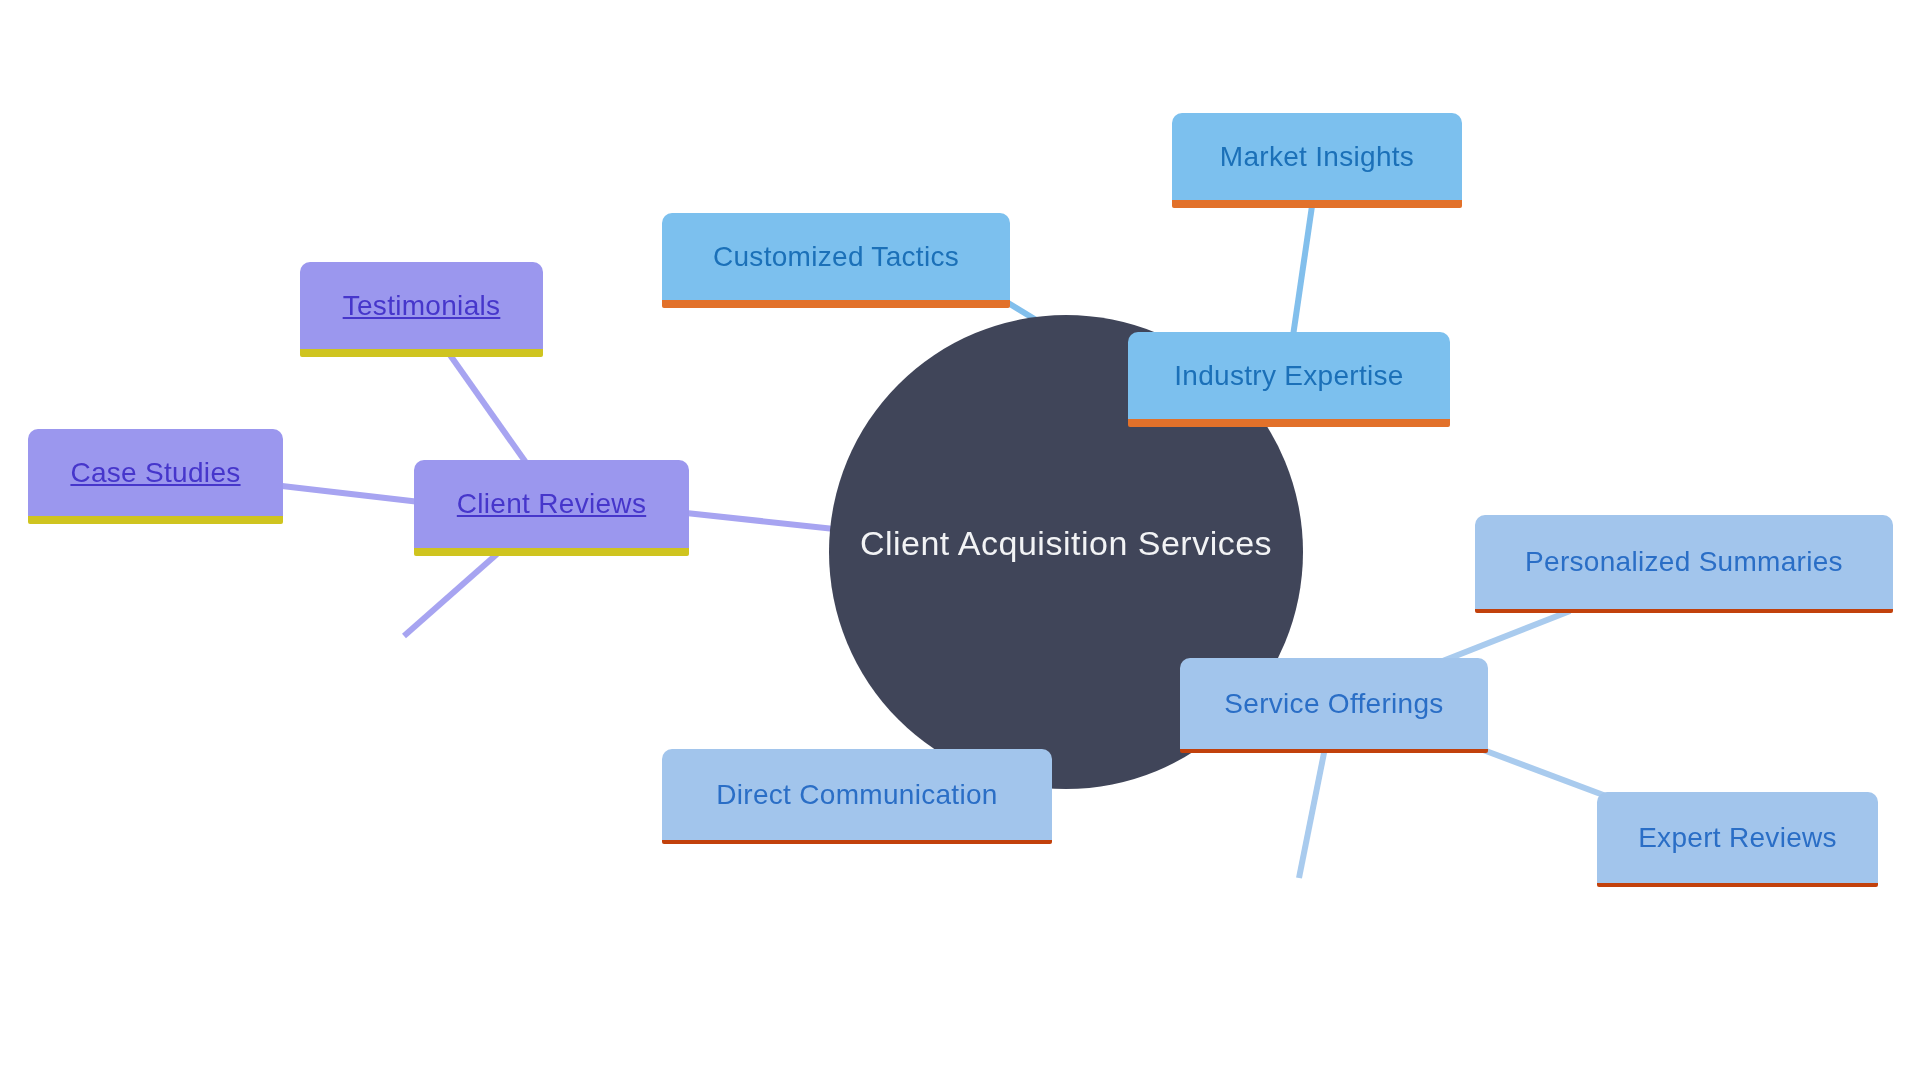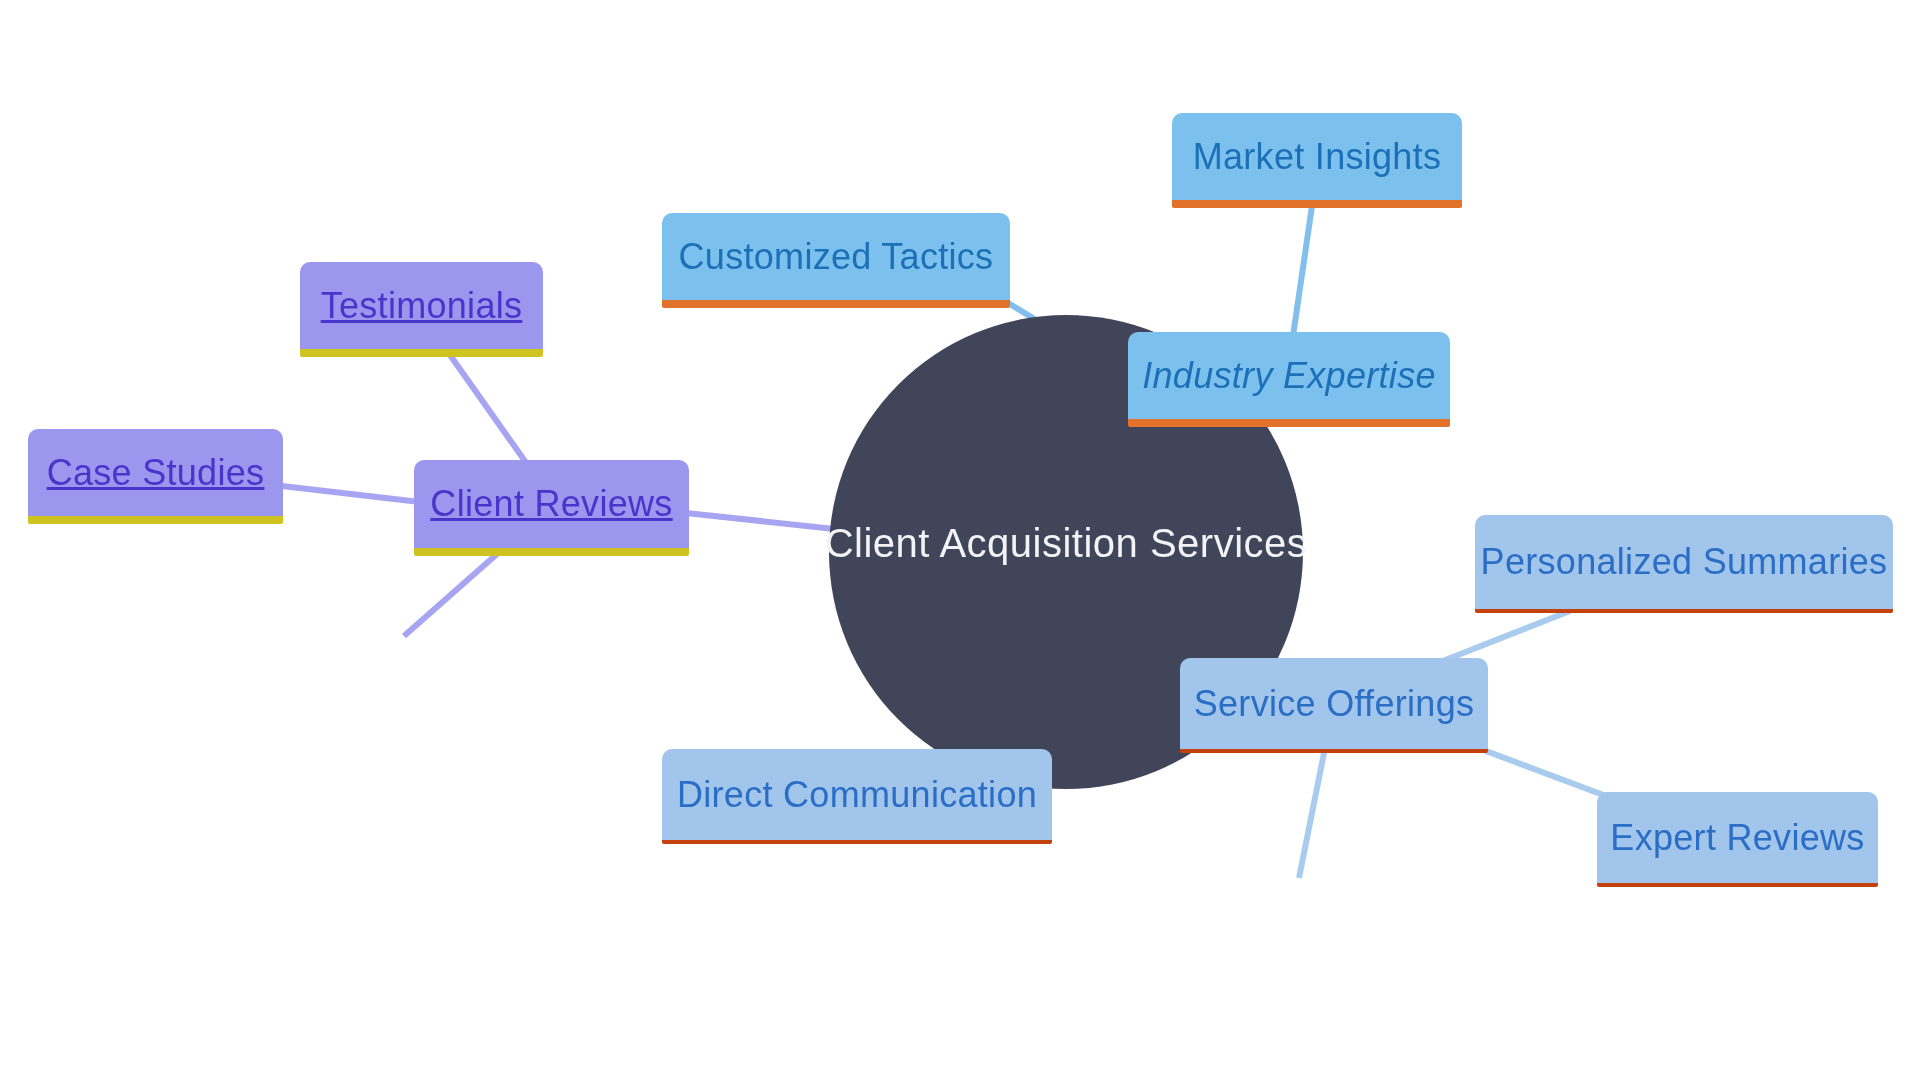--- a/index.html
+++ b/index.html
@@ -30,34 +30,34 @@
     width: 474px; height: 474px;
     border-radius: 50%;
     background: #404559;
     z-index: 2;
     display: flex;
     align-items: center;
     justify-content: center;
   }
   .center-circle .label {
     color: #f2f3f5;
-    font-size: 40px;
+    font-size: 34px;
     white-space: nowrap;
     letter-spacing: 0.5px;
     transform: translateY(-9px);
   }
   .node {
     position: absolute;
     z-index: 3;
     box-sizing: border-box;
     display: flex;
     align-items: center;
     justify-content: center;
     border-radius: 10px 10px 2px 2px;
-    font-size: 36px;
+    font-size: 28px;
     letter-spacing: 0.3px;
     white-space: nowrap;
     cursor: default;
   }
   .node-purple {
     background: #9b97ee;
     border-bottom: 8px solid #cfc41f;
     color: #4636cb;
     text-decoration: underline;
   }
@@ -72,21 +72,21 @@
     color: #2a6ec6;
   }
 
   
   #n-testimonials          { left: 300px;  top: 262px; width: 243px; height: 95px; }
   #n-case-studies          { left: 28px;   top: 429px; width: 255px; height: 95px; }
   #n-client-reviews        { left: 414px;  top: 460px; width: 275px; height: 96px; text-align: center; }
   #n-positive-feedback     { left: 192px;  top: 640px; width: 328px; height: 94px; }
   #n-customized-tactics    { left: 662px;  top: 213px; width: 348px; height: 95px; }
   #n-market-insights       { left: 1172px; top: 113px; width: 290px; height: 95px; }
-  #n-industry-expertise    { left: 1128px; top: 332px; width: 322px; height: 95px; font-style: italic; }
+  #n-industry-expertise    { left: 1128px; top: 332px; width: 322px; height: 95px; }
   #n-direct-communication  { left: 662px;  top: 749px; width: 390px; height: 95px; }
   #n-service-offerings     { left: 1180px; top: 658px; width: 308px; height: 95px; }
   #n-personalized-summaries{ left: 1475px; top: 515px; width: 418px; height: 98px; }
   #n-expert-analysis       { left: 1597px; top: 792px; width: 281px; height: 95px; }
   #n-actionable-insights   { left: 1117px; top: 873px; width: 340px; height: 97px; }
 </style>
 </head>
 <body>
 
 <div class="canvas">

